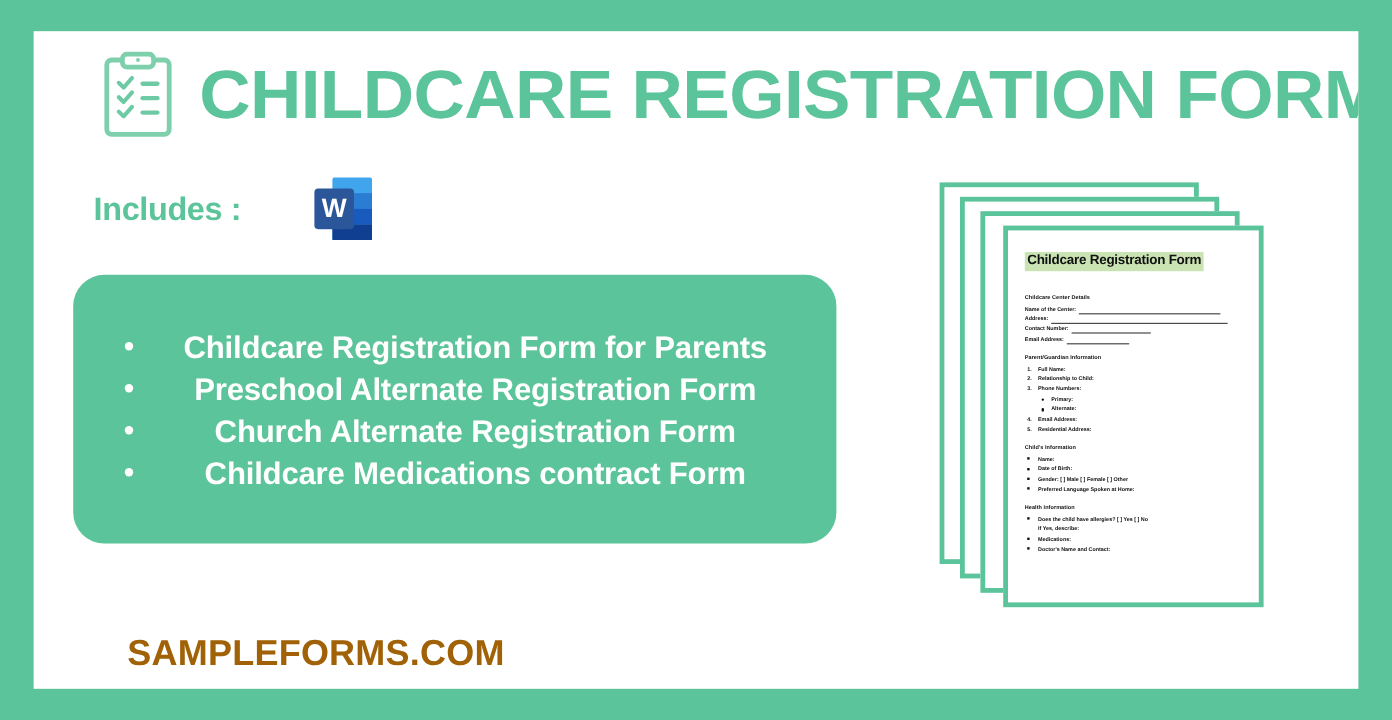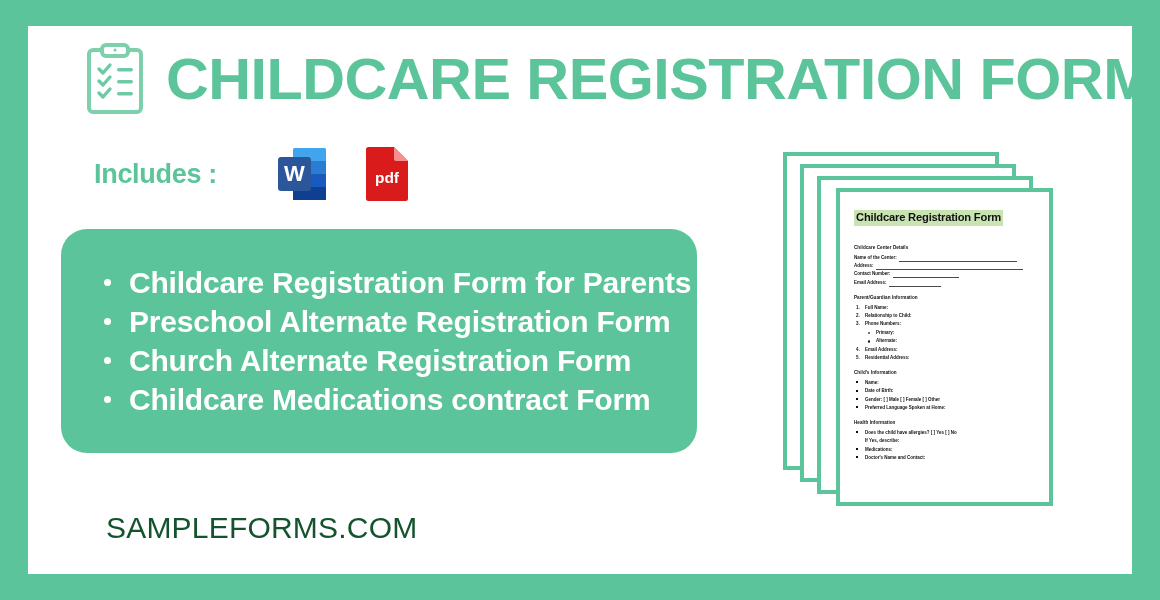--- a/index.html
+++ b/index.html
@@ -56,21 +56,20 @@
     transform-origin: left center;
   }
 
   
   #includes-row {
     position: absolute;
     left: 50px;
     top: 118px;
     display: flex;
     align-items: center;
-    margin-left: 16px;
   }
 
   #includes-label {
     color: #5cc49a;
     font-size: 27px;
     font-weight: 700;
     letter-spacing: -0.3px;
     white-space: nowrap;
   }
 
@@ -96,49 +95,50 @@
     display: flex;
     flex-direction: column;
     justify-content: center;
   }
 
   #form-list { list-style: none; }
 
   #form-list li {
     position: relative;
     color: #ffffff;
-    font-size: 30px;
+    font-size: 26px;
     font-weight: 700;
     letter-spacing: -0.2px;
     line-height: 1.0;
     padding: 0 0 0 30px;
     margin: 9px 0;
     white-space: nowrap;
+    text-align: center;
   }
 
   #form-list li::before {
     content: "";
     position: absolute;
     left: 5px;
     top: 50%;
     width: 7px;
     height: 7px;
     margin-top: -3.5px;
     background: #ffffff;
     border-radius: 50%;
   }
 
   
   #brand {
     position: absolute;
     left: 78px;
-    top: 485px;
-    color: #14532d;
+    top: 502px;
+    color: #a16207;
     font-size: 30px;
-    font-weight: 400;
+    font-weight: 700;
     letter-spacing: 0.2px;
   }
 
   
   #doc-stack {
     position: absolute;
     left: 755px;
     top: 126px;
     width: 300px;
     height: 350px;
@@ -282,27 +282,20 @@
           <svg class="file-icon" width="60" height="60" viewBox="0 0 60 60" fill="none" aria-hidden="true">
             <rect x="19" y="4" width="33" height="52" rx="1.5" fill="#41a5ee"></rect>
             <rect x="19" y="17" width="33" height="13" fill="#2b7cd3"></rect>
             <rect x="19" y="30" width="33" height="13" fill="#185abd"></rect>
             <rect x="19" y="43" width="33" height="13" fill="#103f91"></rect>
             <rect x="4" y="13" width="33" height="34" rx="3.2" fill="#2b579a"></rect>
             <text x="20.5" y="37" font-family="'Liberation Sans', sans-serif" font-size="22" font-weight="700" fill="#ffffff" text-anchor="middle">W</text>
           </svg>
         </span>
 
-        <span>
-          <svg class="file-icon" width="50" height="60" viewBox="0 0 50 60" fill="none" aria-hidden="true">
-            <path d="M4 5.5 A2.5 2.5 0 0 1 6.5 3 H32 L46 17 V54.5 A2.5 2.5 0 0 1 43.5 57 H6.5 A2.5 2.5 0 0 1 4 54.5 Z" fill="#d91b1b"></path>
-            <path d="M32 3 L46 17 H34 A2 2 0 0 1 32 15 Z" fill="#f88e8e"></path>
-            <text x="25" y="39" font-family="'Liberation Sans', sans-serif" font-size="15.5" font-weight="700" fill="#ffffff" text-anchor="middle">pdf</text>
-          </svg>
-        </span>
 
       </div>
     </div>
 
     <div id="list-card">
       <ul id="form-list">
         <li>Childcare Registration Form for Parents</li>
         <li>Preschool Alternate Registration Form</li>
         <li>Church Alternate Registration Form</li>
         <li>Childcare Medications contract Form</li>

